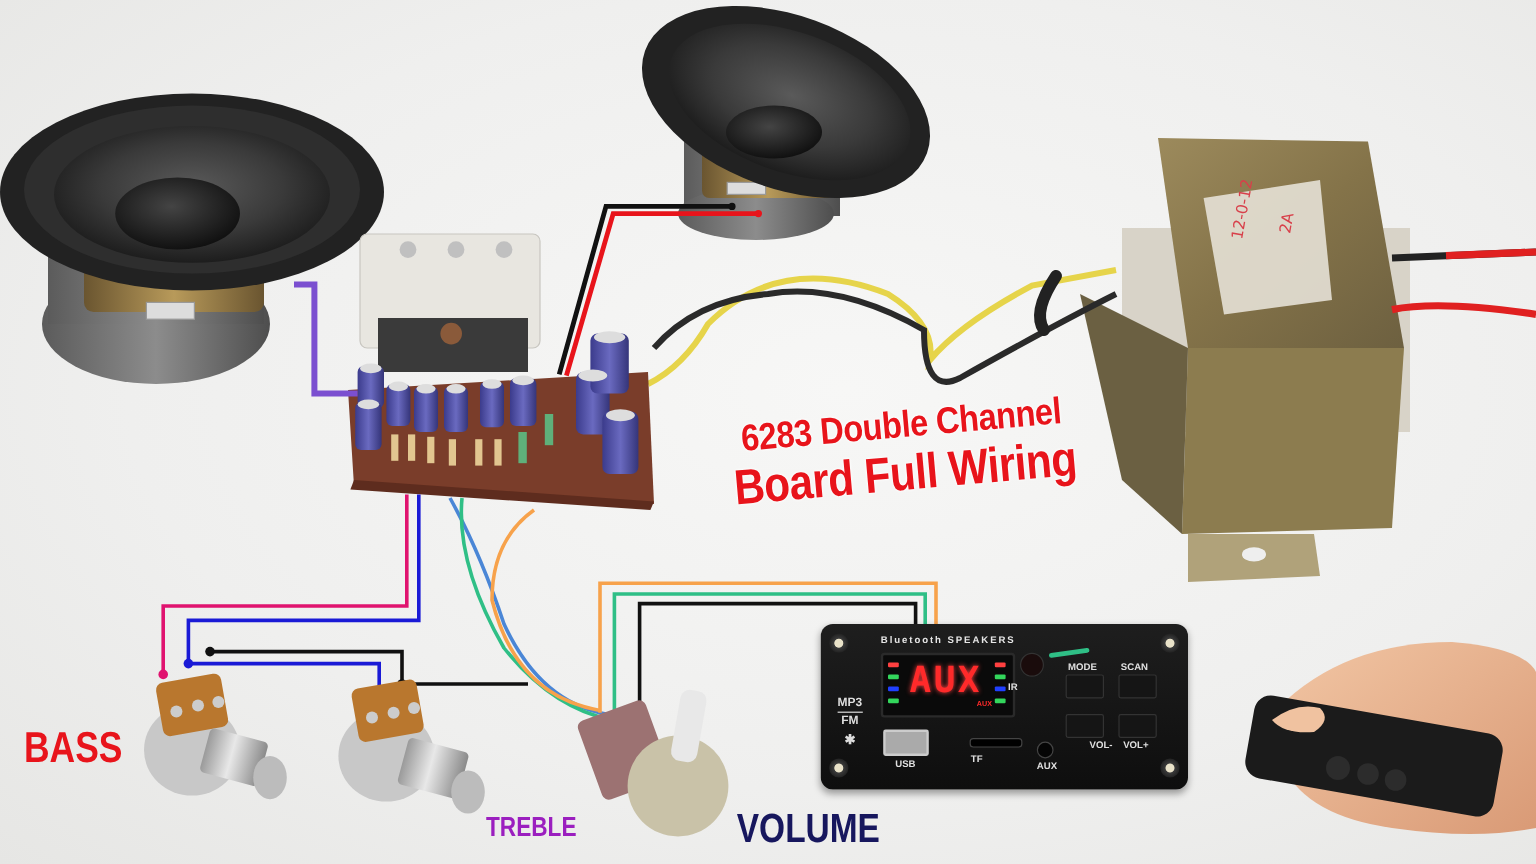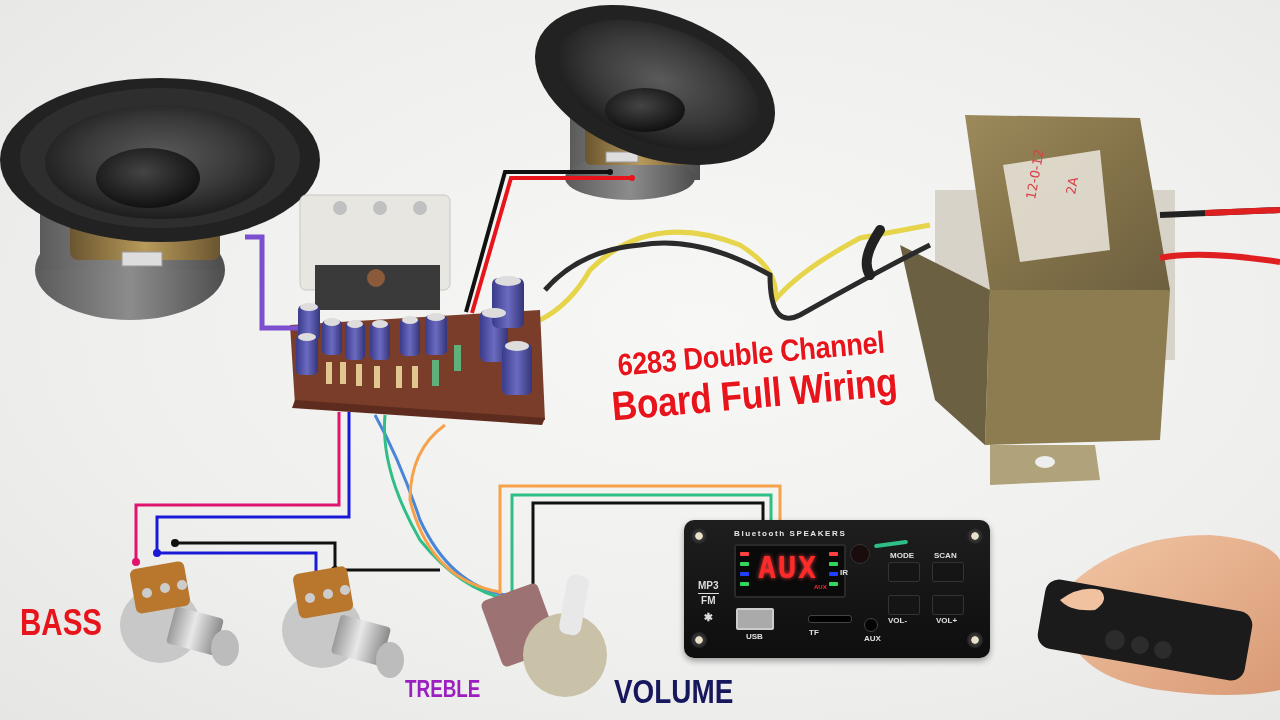--- a/index.html
+++ b/index.html
@@ -269,21 +269,21 @@
   <div class="ir"></div>
   <div class="btxt" style="left:156px;top:48px">IR</div>
   <div class="abs" style="left:190px;top:22px;width:34px;height:4px;background:#2fbf86;border-radius:2px;transform:rotate(-8deg)"></div>
 
   <div class="btxt" style="left:206px;top:31px">MODE</div>
   <div class="btxt" style="left:250px;top:31px">SCAN</div>
   <div class="btn" style="left:204px;top:42px"></div>
   <div class="btn" style="left:248px;top:42px"></div>
   <div class="btn" style="left:204px;top:75px"></div>
   <div class="btn" style="left:248px;top:75px"></div>
-  <div class="btxt" style="left:204px;top:96px">VOL-</div>
+  <div class="btxt" style="left:224px;top:96px">VOL-</div>
   <div class="btxt" style="left:252px;top:96px">VOL+</div>
 
   <div class="usb"></div>
   <div class="btxt" style="left:62px;top:112px">USB</div>
   <div class="tf"></div>
   <div class="btxt" style="left:125px;top:108px">TF</div>
   <div class="jack"></div>
   <div class="btxt" style="left:180px;top:114px">AUX</div>
 </div>
 

